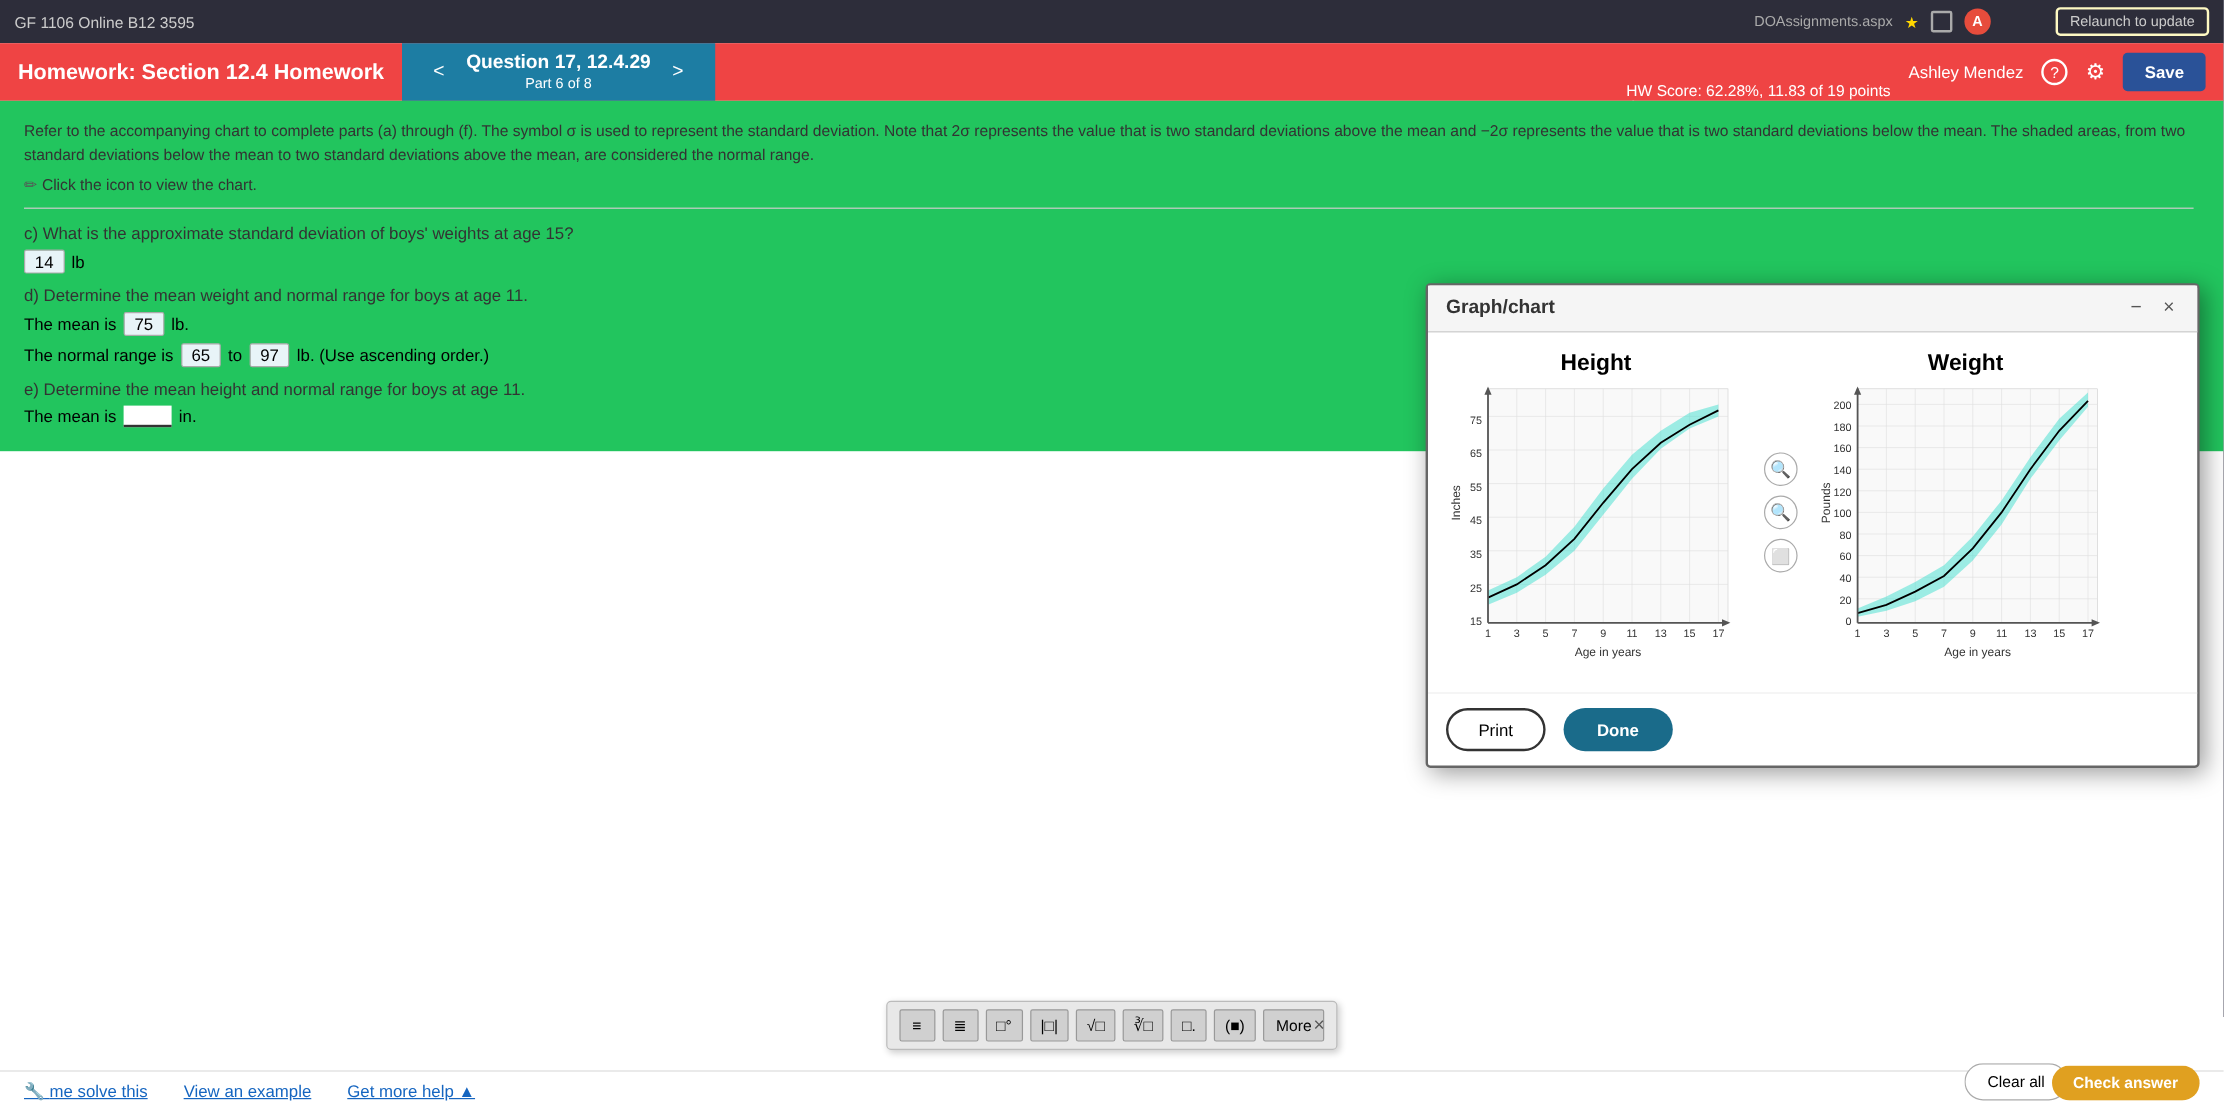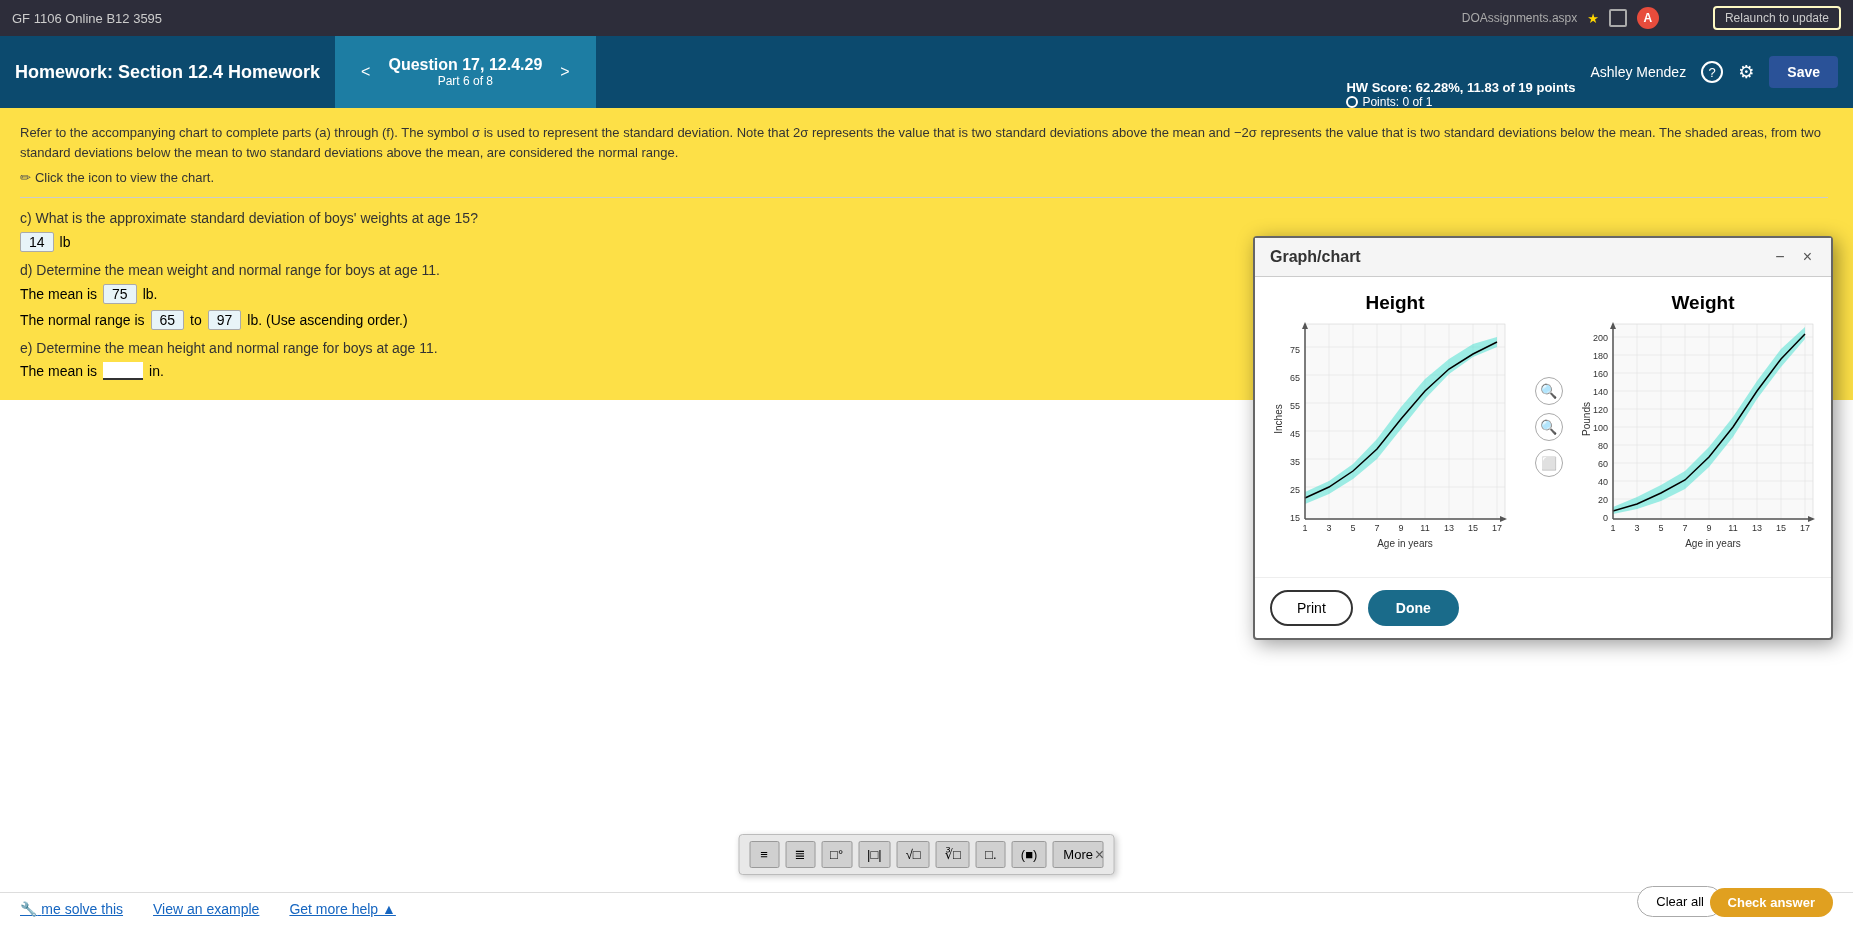--- a/index.html
+++ b/index.html
@@ -26,45 +26,45 @@
       font-size: 12px;
       cursor: pointer;
       margin-left: 44px;
     }
 
     
     .page { background: #fff; min-height: 889px; position: relative; }
 
     
     .header {
-      background: #0c4a6e;
+      background: #ef4444;
       color: white;
       padding: 0;
       display: flex;
       align-items: center;
       justify-content: space-between;
-      height: 72px;
+      height: 48px;
     }
     .header-left {
       padding: 10px 15px;
     }
     .header-title { font-size: 18px; font-weight: bold; }
     .nav-arrow {
       color: white;
       font-size: 16px;
       cursor: pointer;
       background: none;
       border: none;
       padding: 2px 6px;
     }
     .question-info { text-align: center; }
     .question-title { font-size: 16px; font-weight: bold; }
     .question-part { font-size: 12px; }
     .score-info { text-align: right; }
-    .score-line { font-size: 13px; font-weight: bold; margin-top: 44px; }
+    .score-line { font-size: 13px; font-weight: normal; margin-top: 44px; }
     .points-line { font-size: 12px; display: flex; align-items: center; gap: 4px; }
     .circle-icon { width: 12px; height: 12px; border: 2px solid white; border-radius: 50%; display: inline-block; }
     .gear-icon-btn { background: none; border: none; color: white; font-size: 18px; cursor: pointer; }
     .save-btn {
       background: #2a5298;
       color: white;
       border: none;
       padding: 8px 18px;
       border-radius: 4px;
       font-size: 14px;
@@ -77,21 +77,21 @@
       border-radius: 50%;
       background: none;
       border: 2px solid white;
       color: white;
       font-size: 13px;
       cursor: pointer;
       display: flex; align-items: center; justify-content: center;
     }
 
     
-    .content { background: #fde047; padding: 15px 25px 10px 20px; position: relative; }
+    .content { background: #22c55e; padding: 15px 25px 10px 20px; position: relative; }
 
     .problem-text { font-size: 13px; line-height: 1.5; color: #333; margin-bottom: 8px; }
     .click-icon-text { font-size: 13px; color: #333; display: flex; align-items: center; gap: 4px; cursor: pointer; }
     .pencil-icon { color: #555; }
 
     .divider { border: none; border-top: 1px solid #ccc; margin: 12px 0; }
 
     .question-section { margin-bottom: 10px; }
     .question-label { font-size: 14px; color: #333; margin-bottom: 6px; }
 
@@ -114,21 +114,21 @@
       display: inline-block;
       min-width: 30px;
       text-align: center;
     }
 
     
     .modal-overlay {
       position: absolute;
       top: 200px;
       right: 20px;
-      width: 580px;
+      width: 645px;
       background: white;
       border: 2px solid #666;
       border-radius: 4px;
       box-shadow: 4px 4px 20px rgba(0,0,0,0.4);
       z-index: 100;
     }
     .modal-header {
       background: #f5f5f5;
       border-bottom: 1px solid #ccc;
       padding: 10px 15px;

